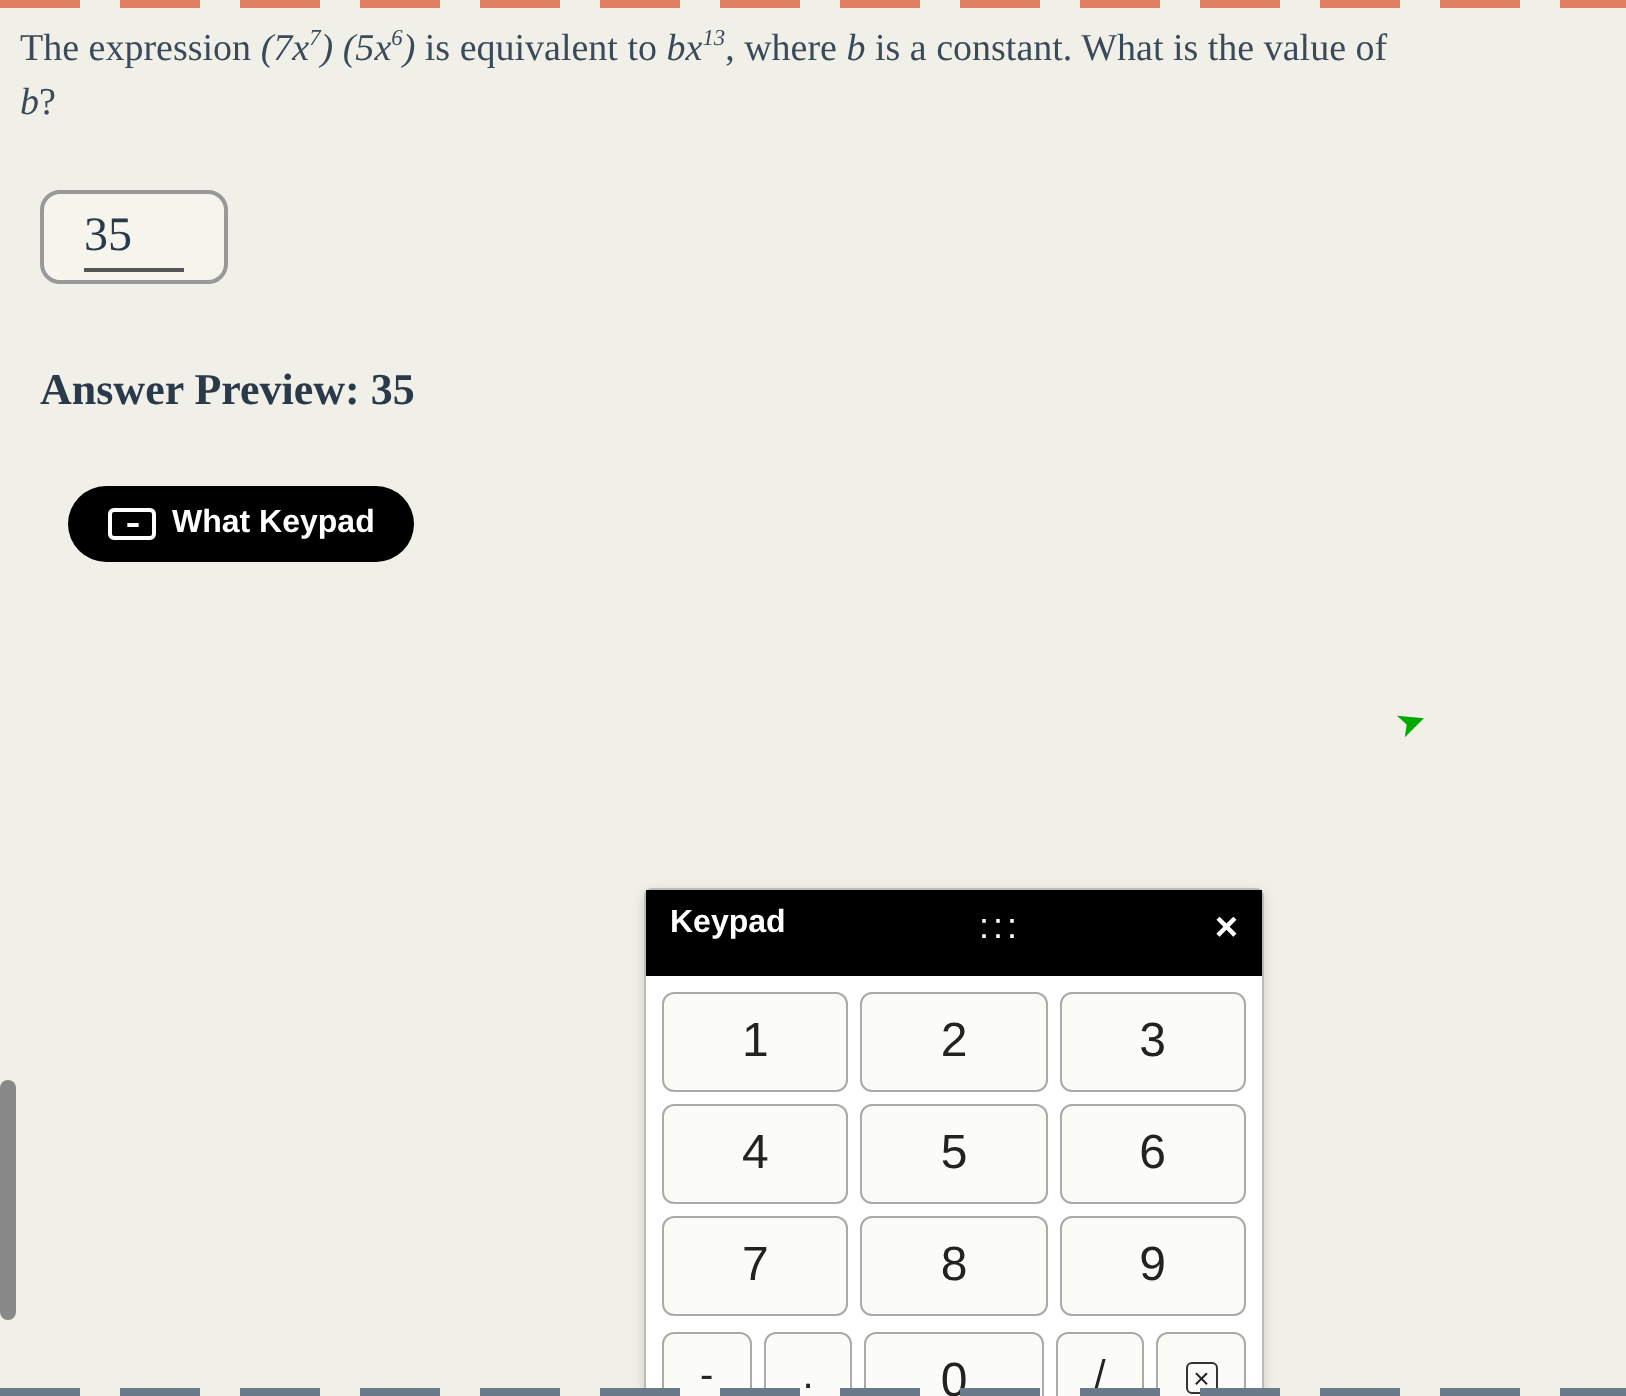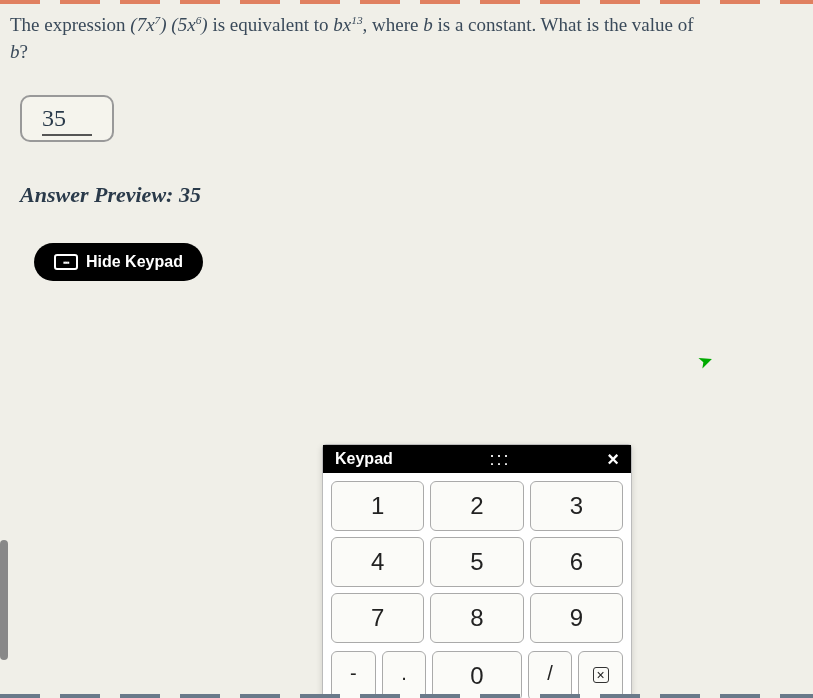--- a/index.html
+++ b/index.html
@@ -48,21 +48,20 @@
       border-bottom: 2px solid #555;
       display: inline-block;
       min-width: 50px;
       padding-bottom: 2px;
     }
     .preview-line {
       font-size: 22px;
       color: #2a3a4a;
       margin-bottom: 35px;
       margin-left: 10px;
-      font-style: italic;
     }
     .preview-label { font-weight: 600; }
     .preview-value { font-weight: 600; }
     .hide-keypad-btn {
       background: #000;
       color: #fff;
       border: none;
       border-radius: 24px;
       padding: 10px 20px;
       font-size: 16px;
@@ -93,23 +92,22 @@
       background: #fff;
       border: 1px solid #bbb;
       border-radius: 4px;
       box-shadow: 0 2px 6px rgba(0,0,0,0.15);
       font-family: Arial, sans-serif;
     }
     .keypad-header {
       background: #000;
       color: #fff;
       display: flex;
-      align-items: center;
       padding: 8px 12px;
-      height: 28px;
+      height: 43px;
     }
     .keypad-title {
       font-weight: 700;
       font-size: 16px;
       flex: 0 0 auto;
     }
     .keypad-drag {
       flex: 1;
       text-align: center;
       font-size: 18px;
@@ -193,21 +191,21 @@
   <div class="answer-box">
     <span class="answer-value">35</span>
   </div>
 
   <div class="preview-line">
     <span class="preview-label">Answer Preview: </span><span class="preview-value">35</span>
   </div>
 
   <button class="hide-keypad-btn">
     <span class="kb-icon">▪▪▪</span>
-    <span>Hide Keypad</span>
+    <span>What Keypad</span>
   </button>
 </div>
 
 <div class="cursor-pointer">➤</div>
 
 <div class="keypad">
   <div class="keypad-header">
     <span class="keypad-title">Keypad</span>
     <span class="keypad-drag">:::</span>
     <span class="keypad-close">×</span>

